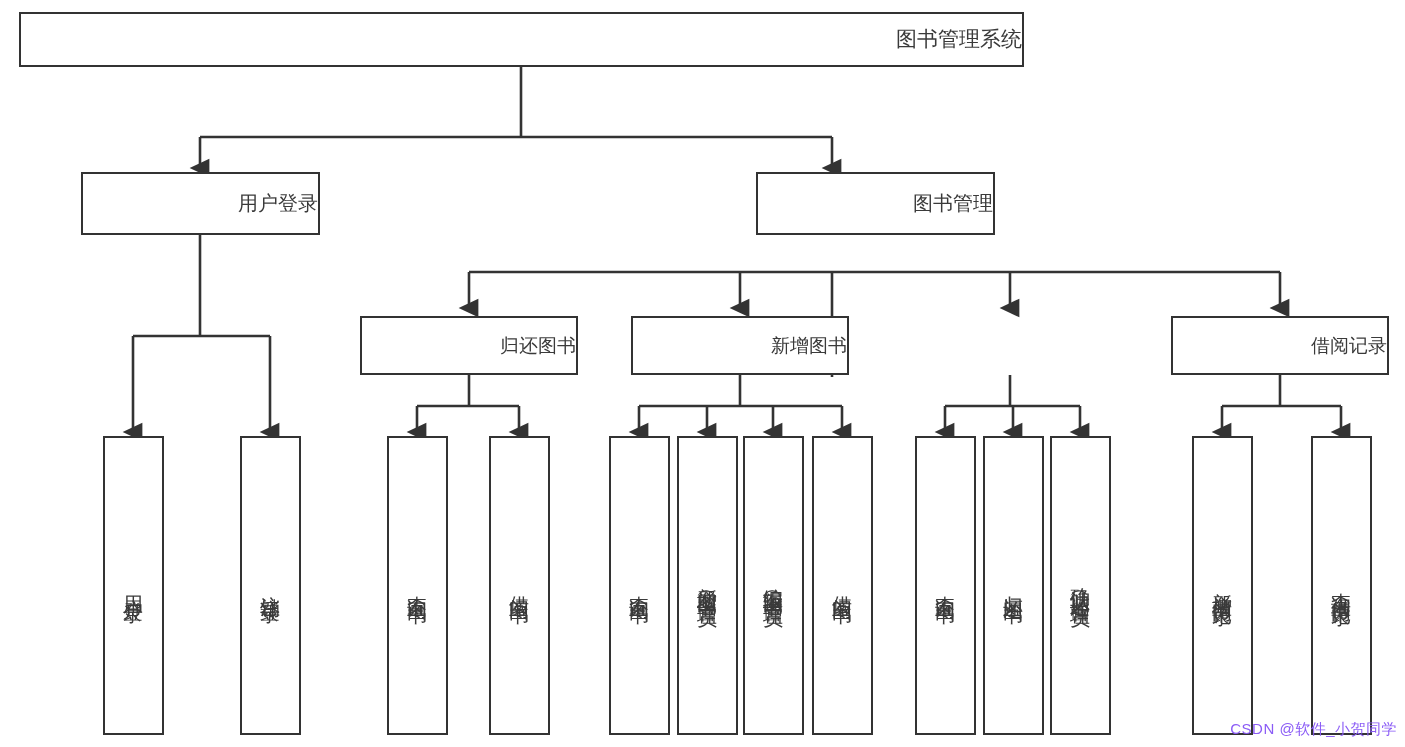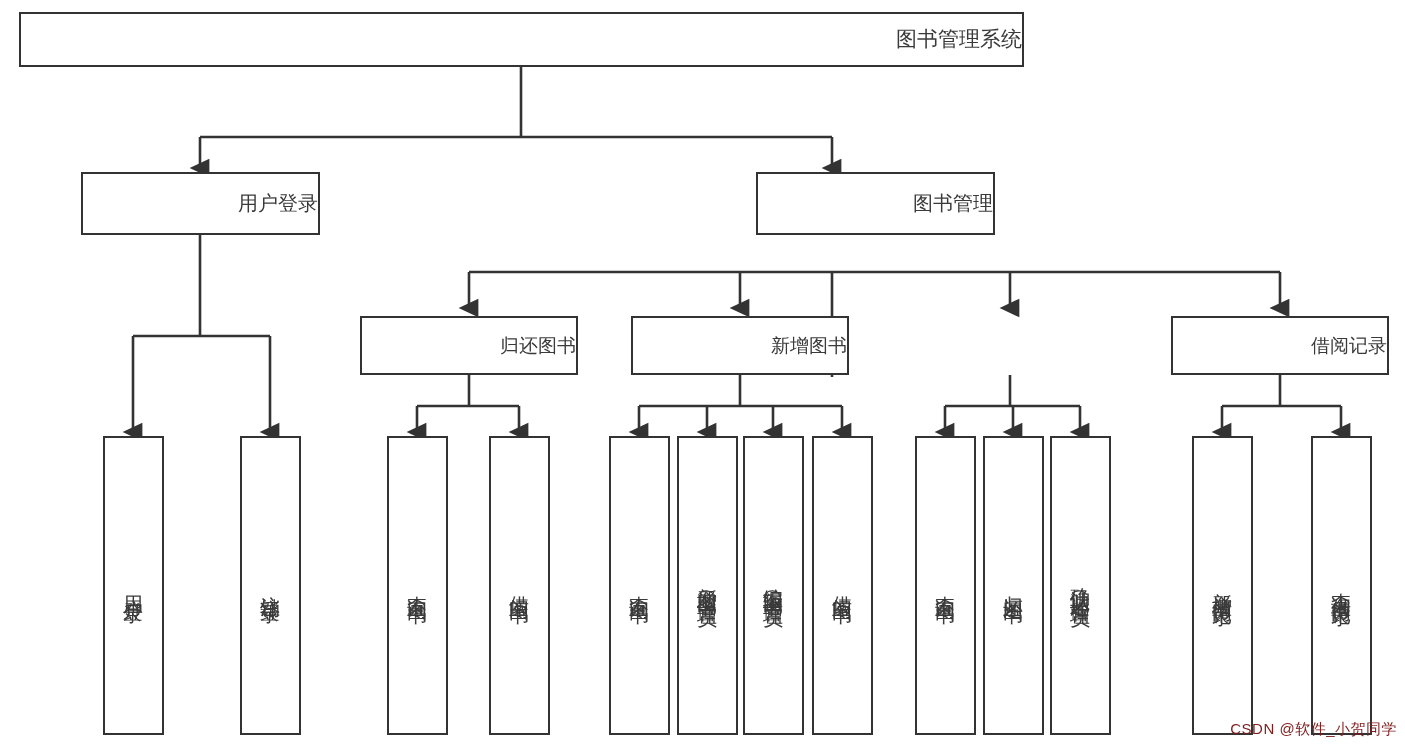--- a/index.html
+++ b/index.html
@@ -52,21 +52,21 @@
   }
   .leaf {
     align-items: center;
     justify-content: center;
   }
   #watermark {
     position: absolute;
     right: 8px;
     bottom: 8px;
     font-size: 15px;
-    color: #7f1d1d;
+    color: #8b5cf6;
     letter-spacing: 0.5px;
     white-space: nowrap;
     pointer-events: none;
     margin-top: 25px;
   }
 </style>
 </head>
 <body>
 
 <div id="canvas">

